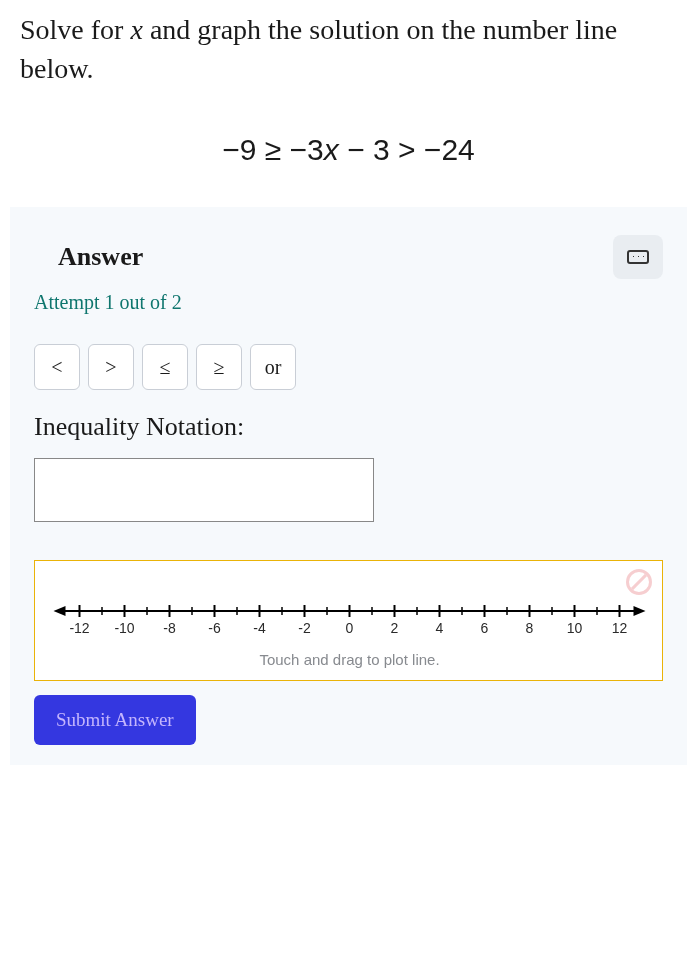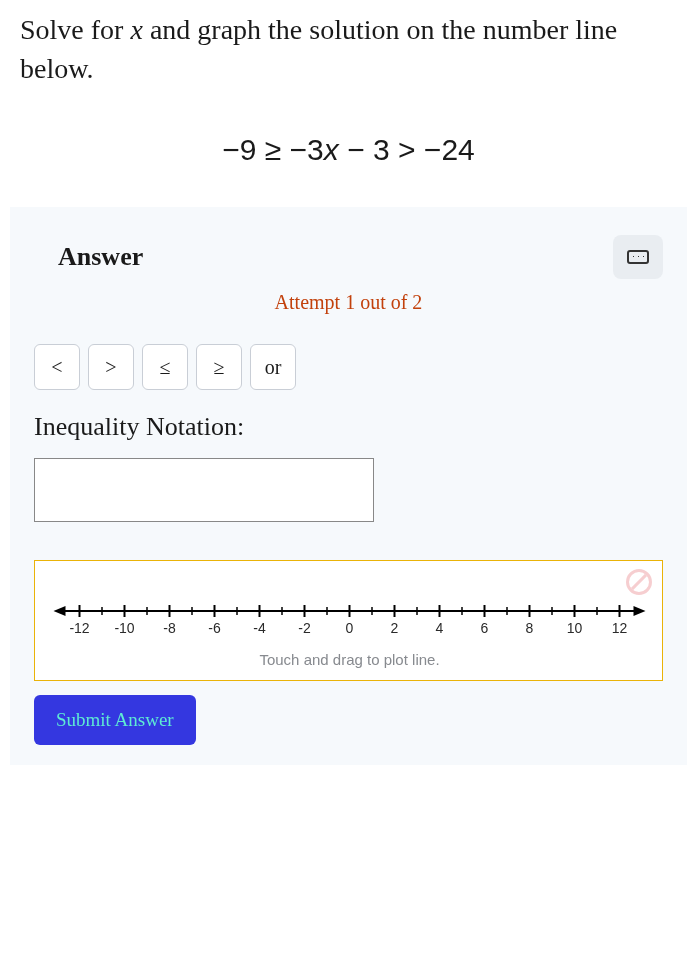--- a/index.html
+++ b/index.html
@@ -56,24 +56,23 @@
     position: relative;
   }
   .keypad-icon::before {
     content: "";
     position: absolute;
     top: 2px; left: 2px; right: 2px; bottom: 2px;
     background:
       radial-gradient(circle, #333 0.8px, transparent 0.8px) 0 0 / 5px 5px;
   }
   .attempt {
-    color: #c2410c;
+    color: #0f766e;
     font-size: 20px;
     margin-bottom: 30px;
-    text-align: center;
   }
   .symbol-row {
     display: flex;
     gap: 8px;
     margin-bottom: 22px;
   }
   .sym-btn {
     min-width: 46px;
     height: 46px;
     border: 1px solid #c9ced6;
@@ -130,21 +129,21 @@
   .nl-svg { display: block; width: 100%; height: 70px; }
   .nl-hint {
     text-align: center;
     color: #878a8f;
     font-size: 15px;
     font-family: Arial, sans-serif;
     padding-bottom: 4px;
   }
   .submit-btn {
     background: #3437e0;
-    color: #5eead4;
+    color: #c4b5fd;
     font-size: 19px;
     font-family: Georgia, serif;
     padding: 14px 22px;
     border: none;
     border-radius: 6px;
     cursor: pointer;
   }
   .tick-label {
     font-family: Arial, sans-serif;
     font-size: 14px;

